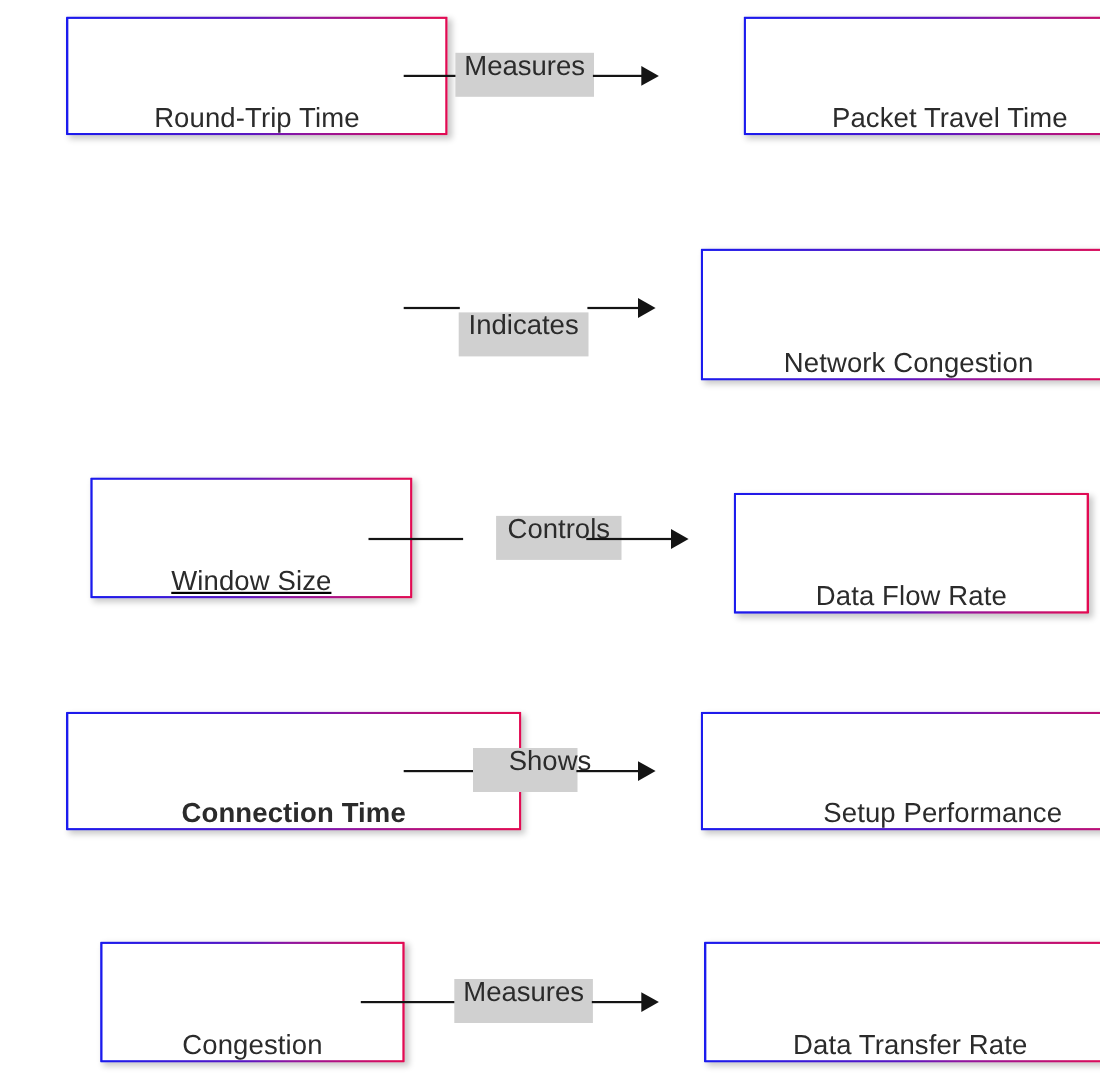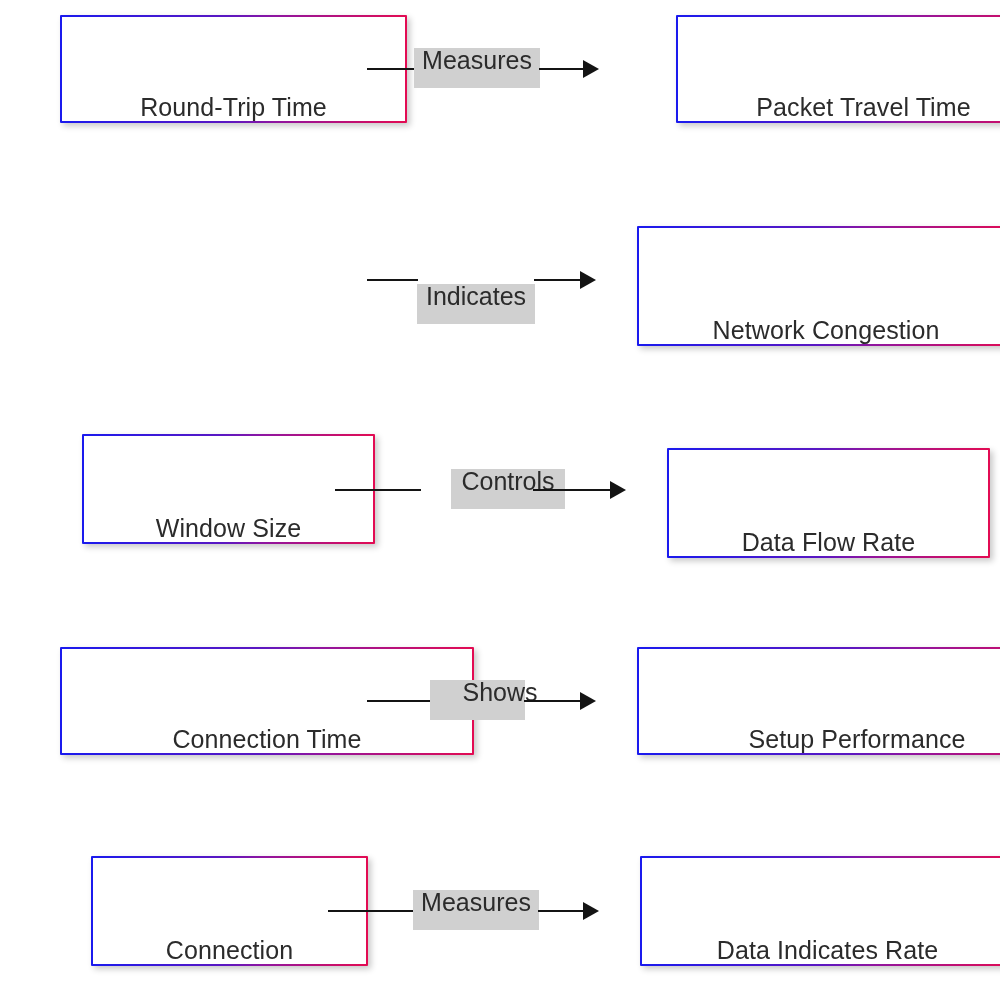--- a/index.html
+++ b/index.html
@@ -97,52 +97,52 @@
   <div class="edge-line" style="left:367px; top:279px; width:51px;"></div>
   <div class="edge-label" style="left:417px; top:259px; width:118px; height:40px;margin-top:25px;">
     <span>Indicates</span>
   </div>
   <div class="edge-line" style="left:534px; top:279px; width:47px;"></div>
   <div class="edge-arrow" style="left:580px; top:271px;"></div>
   <div class="node" style="left:597px; top:226px; width:378px; height:120px;">
     <span class="node-label">Network Congestion</span>
   </div>
 
-  <div class="node" style="left:42px; top:434px; width:293px; height:110px;">
+  <div class="node" style="left:42px; top:434px; width:293px; height:110px;text-decoration:underline;">
     <span class="node-label">Window Size</span>
   </div>
   <div class="edge-line" style="left:335px; top:489px; width:86px;"></div>
   <div class="edge-label" style="left:420px; top:469px; width:114px; height:40px;margin-left:31px;">
     <span>Controls</span>
   </div>
   <div class="edge-line" style="left:533px; top:489px; width:77px;"></div>
   <div class="edge-arrow" style="left:610px; top:481px;"></div>
   <div class="node" style="left:627px; top:448px; width:323px; height:110px;">
     <span class="node-label">Data Flow Rate</span>
   </div>
 
-  <div class="node" style="left:20px; top:647px; width:414px; height:108px;">
+  <div class="node" style="left:20px; top:647px; width:414px; height:108px;font-weight:bold;">
     <span class="node-label">Connection Time</span>
   </div>
   <div class="edge-line" style="left:367px; top:700px; width:64px;"></div>
   <div class="edge-label" style="left:430px; top:680px; width:95px; height:40px;padding-left:47px;">
     <span>Shows</span>
   </div>
   <div class="edge-line" style="left:524px; top:700px; width:57px;"></div>
   <div class="edge-arrow" style="left:580px; top:692px;"></div>
   <div class="node" style="left:597px; top:647px; width:440px; height:108px;">
     <span class="node-label">Setup Performance</span>
   </div>
 
   <div class="node" style="left:51px; top:856px; width:277px; height:110px;">
-    <span class="node-label">Connection</span>
+    <span class="node-label">Congestion</span>
   </div>
   <div class="edge-line" style="left:328px; top:910px; width:86px;"></div>
   <div class="edge-label" style="left:413px; top:890px; width:126px; height:40px;">
     <span>Measures</span>
   </div>
   <div class="edge-line" style="left:538px; top:910px; width:46px;"></div>
   <div class="edge-arrow" style="left:583px; top:902px;"></div>
   <div class="node" style="left:600px; top:856px; width:375px; height:110px;">
-    <span class="node-label">Data Indicates Rate</span>
+    <span class="node-label">Data Transfer Rate</span>
   </div>
 
 </div>
 
 </body></html>

